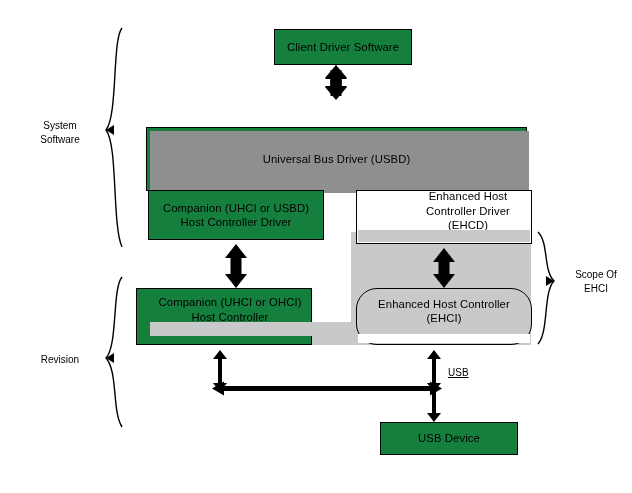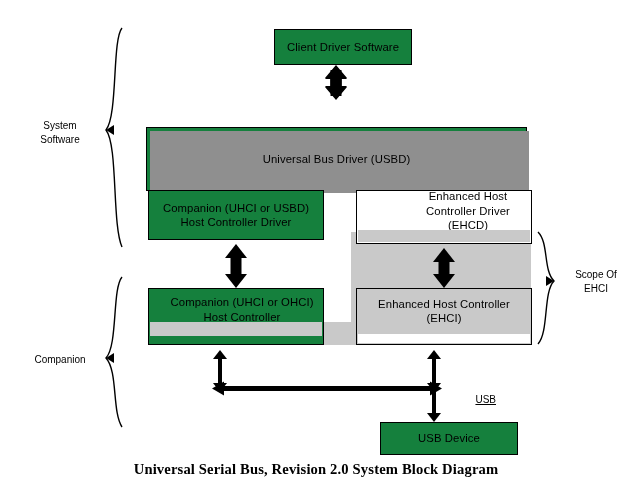--- a/index.html
+++ b/index.html
@@ -110,27 +110,27 @@
 USBD) Host Controller
 Driver</span>
   </div>
 
   <div class="box transparentfill" style="left:356px; top:190px; width:176px; height:54px; background:#ffffff;">
     <span class="boxtext" style="margin-bottom:12px;">Enhanced Host
 Controller Driver (EHCD)</span>
   </div>
   <div class="shade" style="left:358px; top:230px; width:172px; height:12px; z-index:6;"></div>
 
-  <div class="box" style="left:148px; top:288px; width:176px; height:57px;padding-left:12px;">
+  <div class="box" style="left:136px; top:288px; width:176px; height:57px;padding-left:12px;">
     <span class="boxtext" style="margin-bottom:14px;">Companion (UHCI or
 OHCI) Host Controller</span>
   </div>
   <div class="shade" style="left:150px; top:322px; width:172px; height:14px; z-index:6;"></div>
 
-  <div class="box greyfill" style="left:356px; top:288px; width:176px; height:57px;">
+  <div class="box greyfill" style="left:356px; top:288px; width:176px; height:57px;border-radius:21px;">
     <span class="boxtext" style="margin-bottom:11px;">Enhanced Host
 Controller (EHCI)</span>
   </div>
   <div style="position:absolute; left:358px; top:334px; width:172px; height:9px; background:#ffffff; z-index:6;"></div>
 
   <div class="box" style="left:380px; top:422px; width:138px; height:33px;">
     <span class="boxtext">USB Device</span>
   </div>
 
   <svg class="arrowsvg" width="632" height="493">
@@ -199,22 +199,21 @@
     <path d="M122,277 C112,289 118,345 106,358 C118,371 112,412 122,427" fill="none" stroke="#000" stroke-width="1.4"></path>
     <path d="M106,358 l8,-5 v10 Z" fill="#000"></path>
 
     <path d="M538,232 C549,243 543,270 554,281 C543,292 549,332 538,344" fill="none" stroke="#000" stroke-width="1.4"></path>
     <path d="M554,281 l-8,-5 v10 Z" fill="#000"></path>
   </svg>
 
   <div class="label" style="left:20px; top:119px; width:80px;">System
 Software</div>
 
-  <div class="label" style="left:20px; top:353px; width:80px;">Companion</div>
+  <div class="label" style="left:20px; top:353px; width:80px;">Revision</div>
 
   <div class="label" style="left:561px; top:268px; width:70px; text-align:center;">Scope Of
 EHCI</div>
 
-  <div class="label" style="left:448px; top:393px; width:48px; text-align:right;text-decoration:underline;">USB</div>
-
-  <div class="caption" style="top:461px;">Universal Serial Bus, Revision 2.0 System Block Diagram</div>
+  <div class="label" style="left:448px; top:366px; width:48px; text-align:left;text-decoration:underline;">USB</div>
+
 
 </div>
 
 </body></html>

